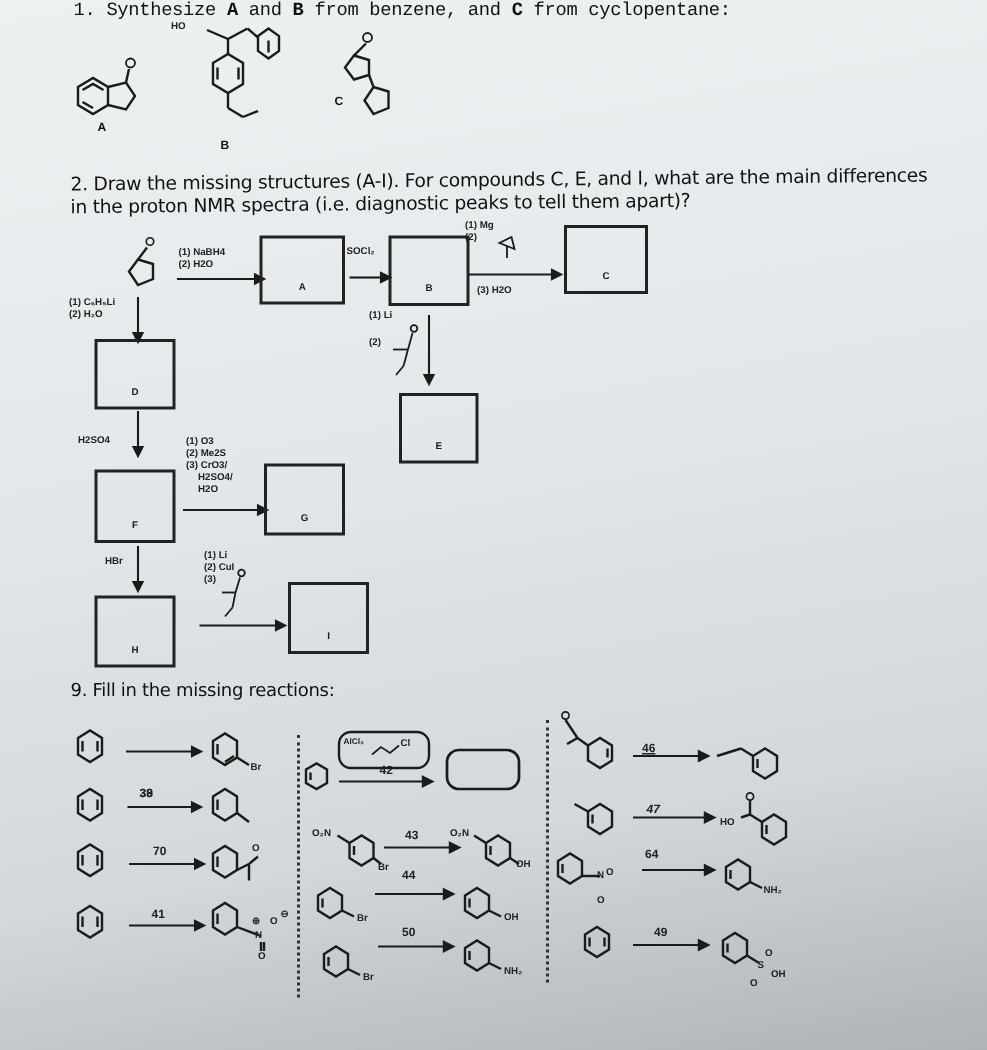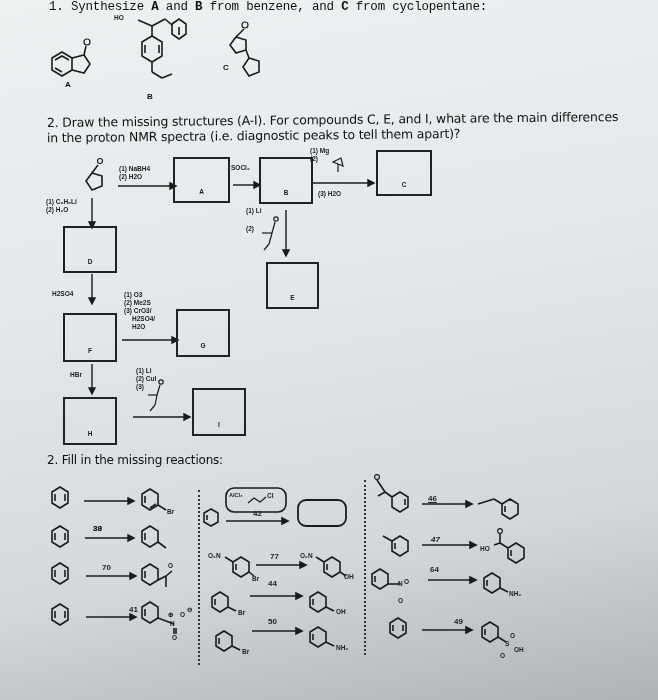--- a/index.html
+++ b/index.html
@@ -337,37 +337,37 @@
 <div class="box" style="left:176px;top:309px;width:54px;height:48px;">
     <span>G</span>
   </div>
 <div class="box" style="left:63px;top:397px;width:54px;height:48px;">
     <span>H</span>
   </div>
 <div class="box" style="left:192px;top:388px;width:54px;height:48px;">
     <span>I</span>
   </div>
 
-<div class="abs q" style="left:47px;top:453px;font-size:12px;">2. Fill in the missing reactions:</div>
+<div class="abs q" style="left:47px;top:453px;font-size:12px;">9. Fill in the missing reactions:</div>
 
 <div class="vdots" style="left:198px;top:490px;height:175px;"></div>
 <div class="vdots" style="left:364px;top:480px;height:175px;"></div>
 
 <div class="abs num" style="left:93px;top:488px;margin-top:36px;">38</div>
 <div class="abs num" style="left:93px;top:524px;">39</div>
 <div class="abs num" style="left:102px;top:563px;">70</div>
-<div class="abs num" style="left:101px;top:605px;margin-left:28px;">41</div>
+<div class="abs num" style="left:101px;top:605px;">41</div>
 <div class="abs num" style="left:253px;top:509px;">42</div>
-<div class="abs num" style="left:270px;top:552px;">77</div>
+<div class="abs num" style="left:270px;top:552px;">43</div>
 <div class="abs num" style="left:268px;top:579px;">44</div>
 <div class="abs num" style="left:268px;top:617px;">50</div>
 <div class="abs num" style="left:428px;top:494px;text-decoration:underline;">46</div>
 <div class="abs num" style="left:431px;top:535px;font-style:italic;">47</div>
 <div class="abs num" style="left:430px;top:565px;">64</div>
-<div class="abs num" style="left:454px;top:617px;">49</div>
+<div class="abs num" style="left:436px;top:617px;">49</div>
 
 <div class="abs sm" style="left:167px;top:508px;">Br</div>
 <div class="abs sm" style="left:168px;top:562px;">O</div>
 <div class="abs sm" style="left:170px;top:620px;">N</div>
 <div class="abs sm" style="left:168px;top:611px;">⊕</div>
 <div class="abs sm" style="left:180px;top:611px;">O</div>
 <div class="abs sm" style="left:187px;top:606px;">⊖</div>
 <div class="abs sm" style="left:172px;top:634px;">O</div>
 
 <div class="abs sm" style="left:229px;top:491px;font-size:5.5px;">AlCl₃</div>

